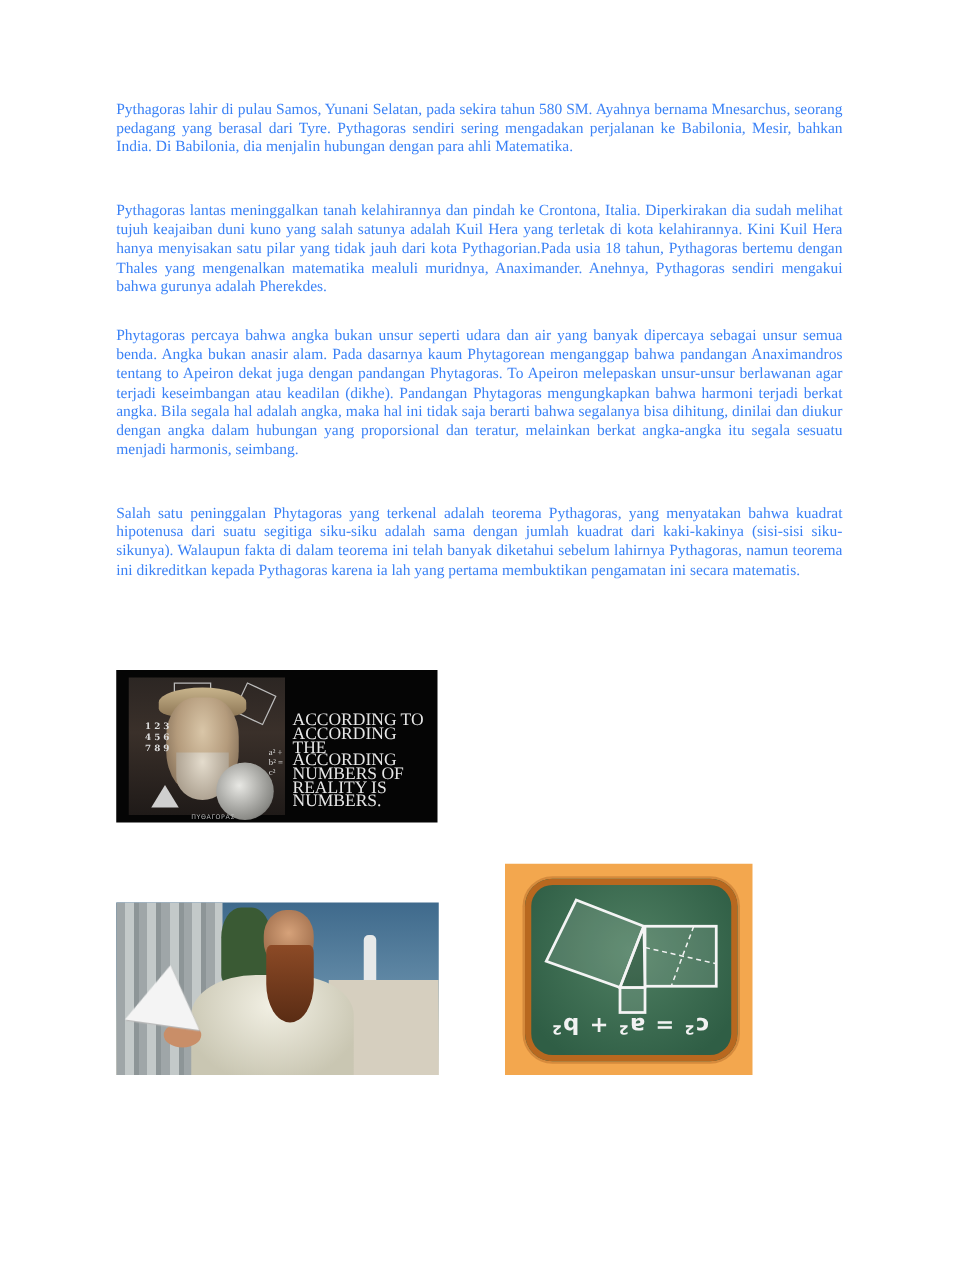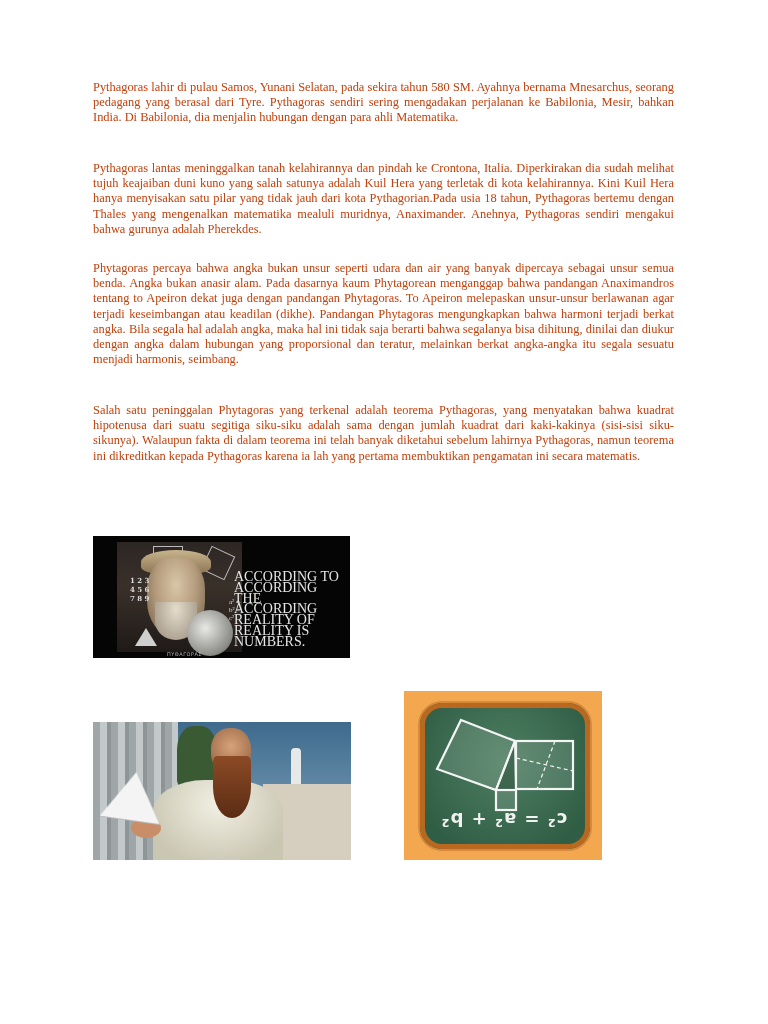--- a/index.html
+++ b/index.html
@@ -4,28 +4,28 @@
 <style>
   html, body { margin:0; padding:0; }
   body {
     width:768px; height:1024px; background:#ffffff; position:relative; overflow:hidden;
     font-family: "Liberation Serif", "DejaVu Serif", serif;
     color:#222;
   }
   .para {
     position:absolute; left:93px; width:581px;
     font-size:12.4px; line-height:15.2px; text-align:justify; margin:0;
-    color:#c2410c;
+    color:#3b82f6;
   }
   .fig { position:absolute; overflow:hidden; }
 
   
   #fig1 { left:93px; top:536px; width:257px; height:122px; background:#050505; }
   #fig1 .portrait {
-    position:absolute; left:24px; top:6px; width:125px; height:110px;
+    position:absolute; left:10px; top:6px; width:125px; height:110px;
     background:linear-gradient(180deg,#2c2623 0%,#3a302a 40%,#1f1a18 100%);
   }
   #fig1 .face {
     position:absolute; left:30px; top:16px; width:58px; height:78px; border-radius:40% 40% 45% 45%;
     background:radial-gradient(ellipse at 50% 35%,#d9c6a8 0%,#b49b7c 50%,#6c5a47 100%);
   }
   #fig1 .turban {
     position:absolute; left:24px; top:8px; width:70px; height:24px; border-radius:50% 50% 30% 30%;
     background:linear-gradient(180deg,#c8b48c,#8c7554);
   }
@@ -108,21 +108,21 @@
     <div class="nums">1 2 3 4 5 6 7 8 9</div>
     <div class="tri"></div>
     <div class="coin"></div>
     <div class="formula">a² + b² = c²</div>
     <div class="caption">ΠΥΘΑΓΟΡΑΣ</div>
   </div>
   <div class="quote">
     <div>ACCORDING TO</div>
     <div>ACCORDING</div>
     <div>THE ACCORDING</div>
-    <div>REALITY OF</div>
+    <div>NUMBERS OF</div>
     <div>REALITY IS NUMBERS.</div>
   </div>
 </div>
 
 <div class="fig" id="fig2">
   <div class="column"></div>
   <div class="trees"></div>
   <div class="statue"></div>
   <div class="wall"></div>
   <div class="robe"></div>

